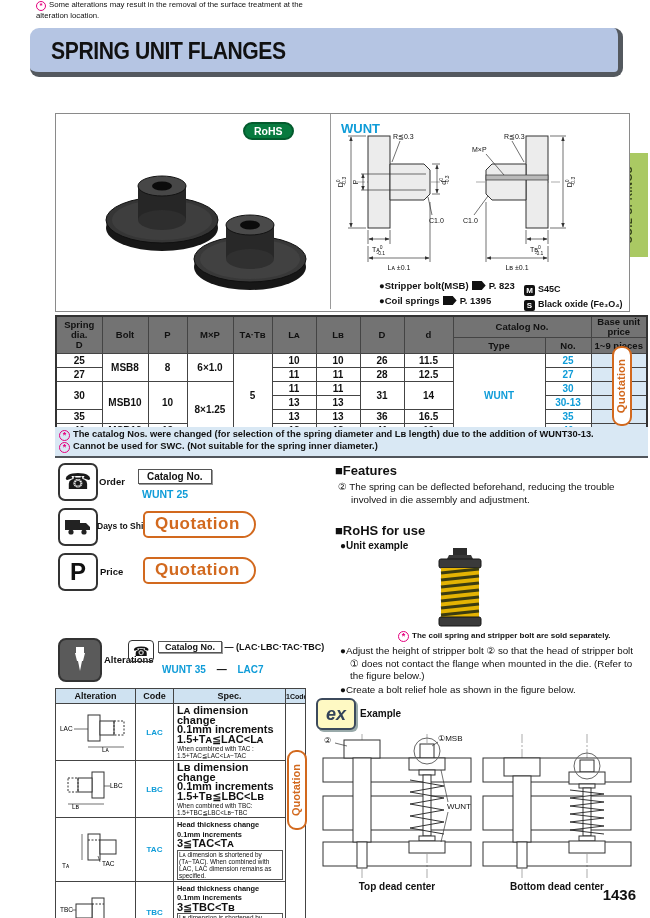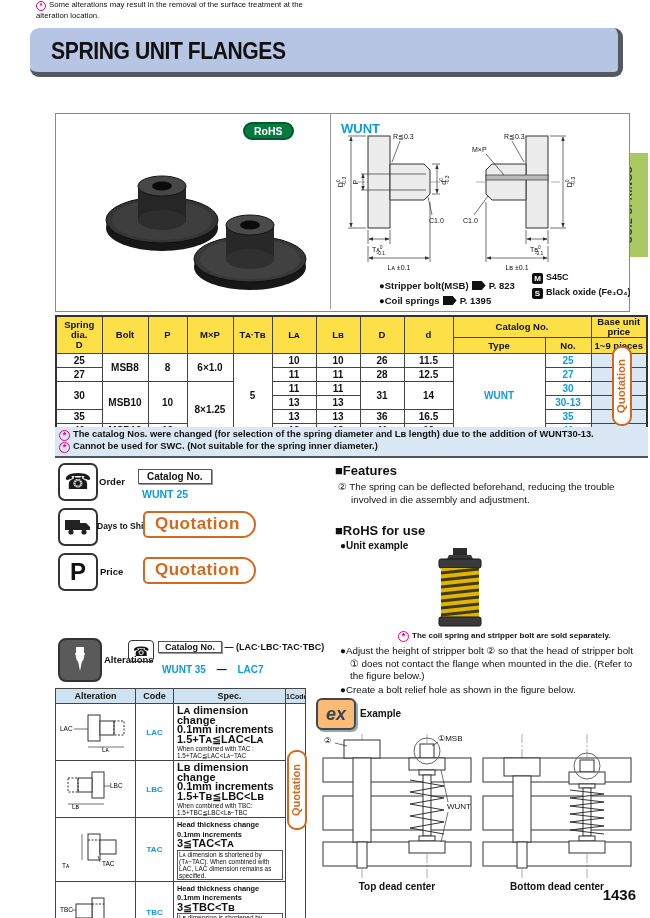--- a/index.html
+++ b/index.html
@@ -18,32 +18,32 @@
   .side-tab span{writing-mode:vertical-rl;transform:rotate(180deg);font-size:10px;font-weight:bold;color:#33411a;letter-spacing:.5px;}
   
   .pbox{left:55px;top:113px;width:573px;height:197px;border:1px solid #8a8a8a;background:#fff;}
   .pdivider{left:274px;top:0;width:1px;height:195px;background:#9a9a9a;}
   .rohs{left:187px;top:8px;padding:1px 9px;background:#077a3f;border:2px solid #035a2d;border-radius:10px;
         color:#fff;font-size:10.5px;font-weight:bold;}
   .wunt-label{left:285px;top:7px;font-size:13px;font-weight:bold;}
   .plinks{left:283px;top:164px;font-size:9.5px;font-weight:bold;line-height:15px;white-space:nowrap;margin-left:40px;}
   .bookicon{display:inline-block;width:14px;height:9px;background:#111;
             clip-path:polygon(0 0,72% 0,100% 50%,72% 100%,0 100%);margin:0 3px;vertical-align:-1px;}
-  .pmat{left:468px;top:156px;font-size:9px;font-weight:bold;line-height:15px;white-space:nowrap;margin-left:8px;}
+  .pmat{left:468px;top:168px;font-size:9px;font-weight:bold;line-height:15px;white-space:nowrap;}
   .sqicon{display:inline-block;width:11px;height:11px;background:#111;color:#fff;font-size:8px;font-weight:bold;
           text-align:center;line-height:11px;margin-right:3px;vertical-align:-1px;border-radius:2px;}
   
   .draw-svg{left:280px;top:16px;}
   .draw-svg text{font-family:"Liberation Sans","DejaVu Sans",sans-serif;font-size:7px;fill:#111;}
   .draw-svg .tol{font-size:5px;}
   
   .mt-wrap{left:55px;top:315px;width:593px;}
   table.mt{border-collapse:collapse;table-layout:fixed;width:593px;border:2px solid #333;}
   table.mt th,table.mt td{border:1px solid #444;text-align:center;padding:0;font-size:10px;font-weight:bold;overflow:hidden;}
-  table.mt thead th{background:#fde047;height:15px;font-size:9.5px;line-height:10px;}
+  table.mt thead th{background:#737373;height:15px;font-size:9.5px;line-height:10px;}
   table.mt tbody td{height:13px;}
   td.pricecell{background:#d9e8f4;}
   .type-cell{font-size:12.5px;}
   .vquot{position:absolute;border:2px solid #d2691e;border-radius:9px;background:#fff;color:#d2691e;
          font-weight:bold;text-align:center;transform:rotate(-90deg);}
   .mt-quot{left:527px;top:61px;width:76px;height:16px;font-size:11.5px;line-height:15px;}
   
   .mt-notes{left:55px;top:427px;width:585px;background:#d9e8f4;border-bottom:2px solid #50555b;
             padding:2px 4px 3px 4px;font-size:9.3px;font-weight:bold;line-height:11.5px;}
   .pmark{display:inline-block;width:9px;height:9px;border:1px solid #e5007e;border-radius:50%;color:#e5007e;
@@ -73,21 +73,21 @@
   .at-note{left:55px;top:879px;width:270px;font-size:7.8px;line-height:9px;margin-left:36px;}
   .mini svg{display:block;margin:1px auto;}
   .mini text{font-size:6.5px;font-family:"Liberation Sans","DejaVu Sans",sans-serif;}
   
   .sec-title{position:absolute;font-size:13px;font-weight:bold;}
   .ftext{position:absolute;font-size:9.8px;line-height:13px;width:300px;}
   .ftext div{padding-left:13px;text-indent:-13px;}
   .bullets{position:absolute;font-size:9.8px;line-height:12.5px;width:300px;}
   .bullets div{padding-left:10px;text-indent:-10px;margin-bottom:1px;}
   .pink-note{position:absolute;font-size:8px;font-weight:bold;}
-  .ex-badge{position:absolute;width:36px;height:28px;border:2.5px solid #3c4a5c;border-radius:6px;background:#fdba74;
+  .ex-badge{position:absolute;width:36px;height:28px;border:2.5px solid #3c4a5c;border-radius:6px;background:#fef9c3;
             box-shadow:2px 2px 0 #9aa;display:flex;align-items:center;justify-content:center;
             font-size:18px;font-weight:bold;font-style:italic;color:#33435a;}
   .fig svg{display:block;}
   .fig text{font-size:8px;font-family:"Liberation Sans","DejaVu Sans",sans-serif;fill:#111;}
   .caption{position:absolute;font-size:10px;font-weight:bold;text-align:center;width:150px;}
   .pageno{position:absolute;right:14px;top:886px;font-size:15px;font-weight:bold;}
   .cl{stroke:#888;stroke-width:.7;stroke-dasharray:9 2 2 2;}
   .dim{stroke:#333;stroke-width:.7;}
   .part{fill:#ececec;stroke:#333;stroke-width:1;}
 </style>

